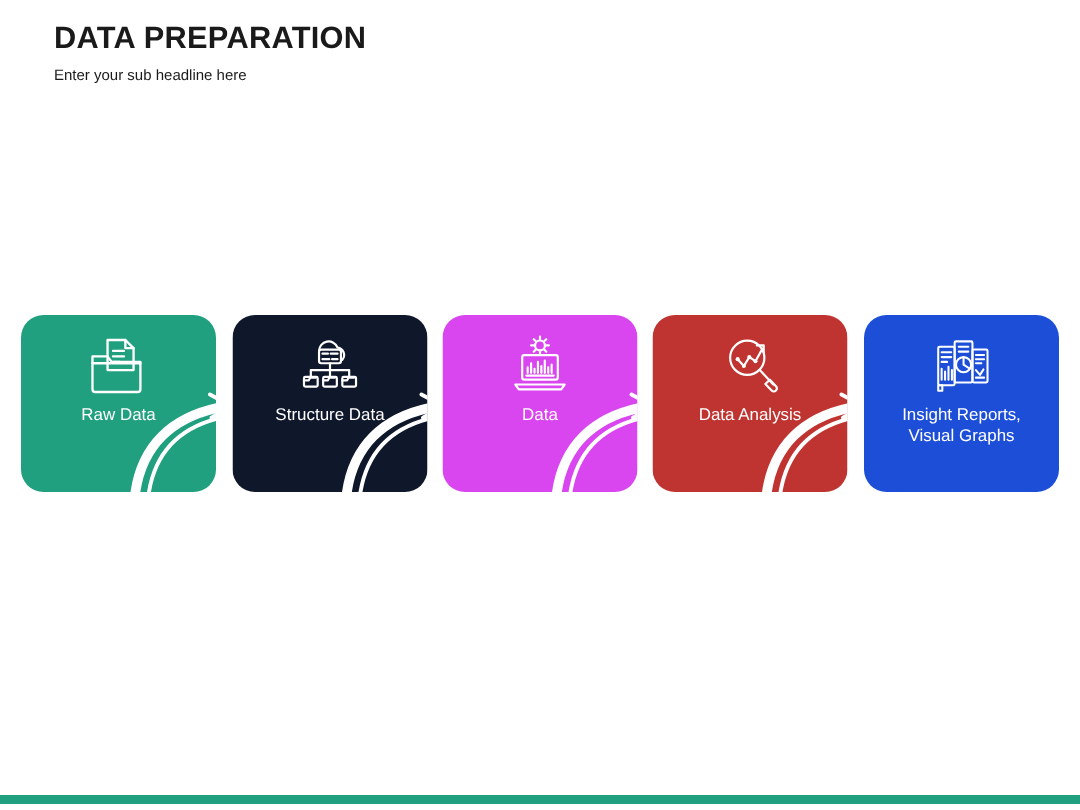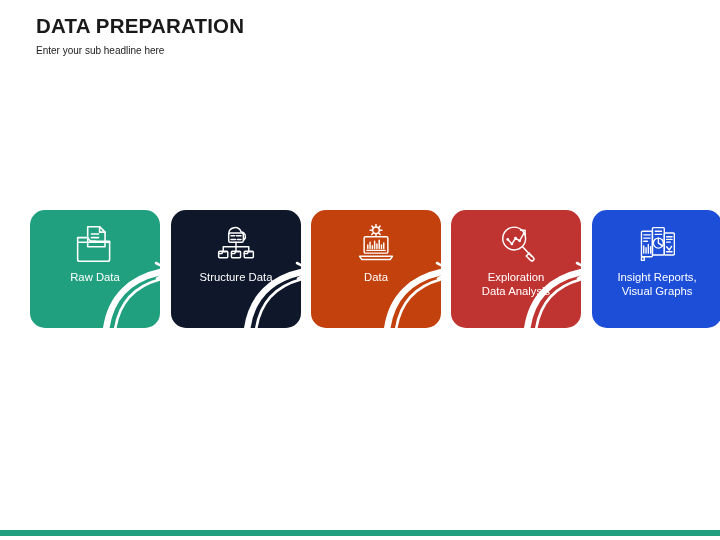--- a/index.html
+++ b/index.html
@@ -44,21 +44,21 @@
     font-weight: normal;
     color: #1a1a1a;
     line-height: 1.2;
     margin: 7px 0 0 0;
     white-space: nowrap;
   }
 
   
   .cards {
     position: absolute;
-    left: 16px;
+    left: 0;
     top: 210px;
     width: 660px;
     height: 118px;
   }
   .card {
     position: absolute;
     top: 0;
     width: 130px;
     height: 118px;
     border-radius: 15px;
@@ -179,21 +179,21 @@
       <div class="arrow">
         <svg viewBox="0 0 86 82" fill="none" stroke="#ffffff" stroke-linecap="round">
           <path d="M10 80 C 14 48, 34 27, 70 21" stroke-width="6.5"></path>
           <path d="M19 80 C 23 52, 40 34, 70 28" stroke-width="2.6"></path>
           <path d="M60 13 L 74 20.5 L 61 28.5" stroke-width="2.6" stroke-linejoin="round"></path>
         </svg>
       </div>
     </div>
 
     <div class="card" style="left:295px;">
-      <div class="card-inner" style="background:#c2410c;">
+      <div class="card-inner" style="background:#d946ef;">
         <span class="card-icon">
           <svg viewBox="0 0 48 46" fill="none" stroke="#ffffff" stroke-width="1.6" stroke-linecap="round" stroke-linejoin="round">
             <circle cx="24" cy="8" r="3.6"></circle>
             <path d="M24 1.5 v2 M24 12.5 v2 M17.5 8 h2 M28.5 8 h2
                      M19.4 3.4 l1.4 1.4 M27.2 11.2 l1.4 1.4
                      M28.6 3.4 l-1.4 1.4 M20.8 11.2 l-1.4 1.4"></path>
             <rect x="11" y="15" width="26" height="18" rx="1.6"></rect>
             <path d="M14 30 h20"></path>
             <path d="M15 28 v-4 M17.5 28 v-7 M20 28 v-3 M22.5 28 v-8
                      M25 28 v-5 M27.5 28 v-9 M30 28 v-4 M32.5 28 v-6"></path>
@@ -222,21 +222,20 @@
             <path d="M38.5 33 l4.5 4.8 a2.2 2.2 0 0 1 -3.2 3.1 l-4.6 -4.7 z"></path>
             <path d="M15 18 l4.5 5 l4 -6.5 l4.5 3 l5 -9"></path>
             <circle cx="15" cy="18" r="1.5" fill="#ffffff" stroke="none"></circle>
             <circle cx="19.5" cy="23" r="1.5" fill="#ffffff" stroke="none"></circle>
             <circle cx="23.5" cy="16.5" r="1.5" fill="#ffffff" stroke="none"></circle>
             <circle cx="28" cy="19.5" r="1.5" fill="#ffffff" stroke="none"></circle>
             <path d="M29 8 h5 v5"></path>
           </svg>
         </span>
         <div class="card-label">
-          <div>Exploration</div>
           <div>Data Analysis</div>
         </div>
       </div>
       <div class="arrow">
         <svg viewBox="0 0 86 82" fill="none" stroke="#ffffff" stroke-linecap="round">
           <path d="M10 80 C 14 48, 34 27, 70 21" stroke-width="6.5"></path>
           <path d="M19 80 C 23 52, 40 34, 70 28" stroke-width="2.6"></path>
           <path d="M60 13 L 74 20.5 L 61 28.5" stroke-width="2.6" stroke-linejoin="round"></path>
         </svg>
       </div>

